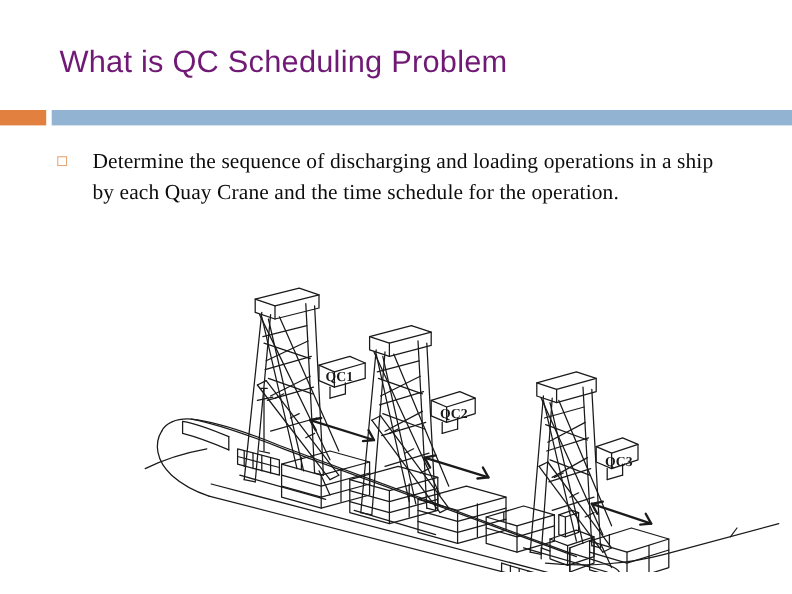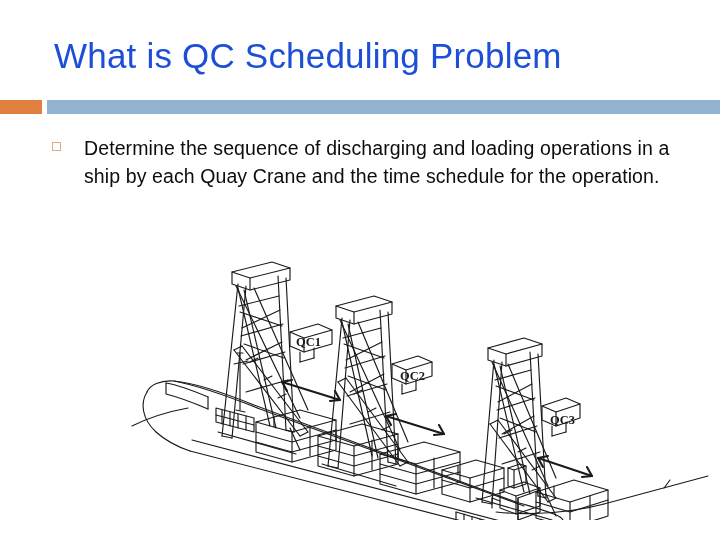--- a/index.html
+++ b/index.html
@@ -22,25 +22,25 @@
     height: 540px;
     background: #ffffff;
   }
 
   
   #slide-title {
     position: absolute;
     left: 54px;
     top: 34px;
     width: 640px;
-    font-size: 35px;
+    font-size: 28px;
     line-height: 44px;
     font-weight: 400;
     letter-spacing: 0.2px;
-    color: #1d4ed8;
+    color: #701a75;
     white-space: nowrap;
   }
 
   
   #divider {
     position: absolute;
     left: 0;
     top: 100px;
     width: 720px;
     height: 14px;
@@ -59,20 +59,21 @@
     height: 14px;
     background: #92b3d1;
   }
 
   
   #body-list {
     position: absolute;
     left: 52px;
     top: 134px;
     width: 620px;
+    font-family: Liberation Serif, serif;
   }
   .bullet-row {
     position: relative;
     padding-left: 32px;
   }
   .bullet-marker {
     position: absolute;
     left: 0;
     top: 8px;
     width: 9px;

